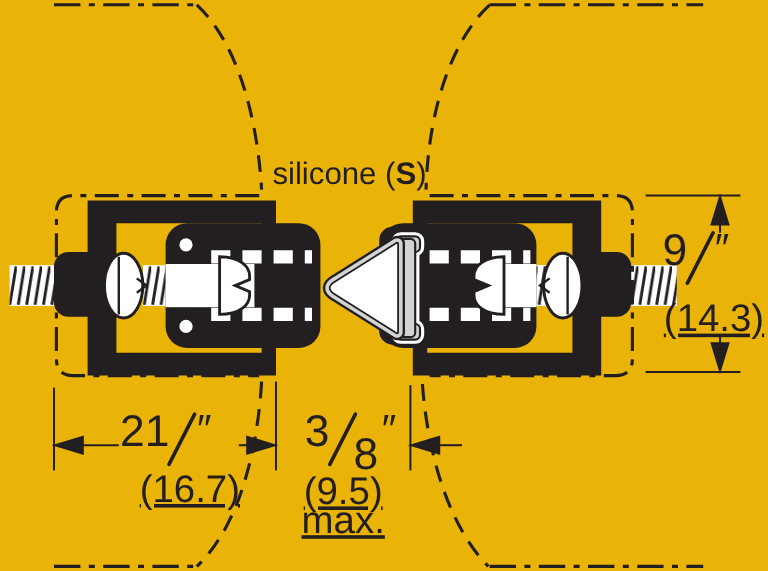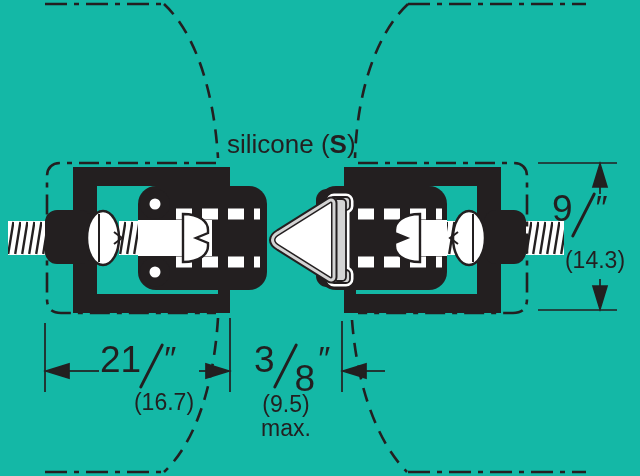--- a/index.html
+++ b/index.html
@@ -1,28 +1,28 @@
 <!DOCTYPE html>
 <html><head>
 <meta charset="utf-8">
 <style>
   html,body{margin:0;padding:0;background:#ffffff;}
-  #stage{position:relative;width:640px;height:476px;background:#14b8a6;overflow:hidden;
+  #stage{position:relative;width:640px;height:476px;background:#eab308;overflow:hidden;
          font-family:"Liberation Sans",sans-serif;color:#231f20;}
   #drawing{position:absolute;left:0;top:0;}
   .txt{position:absolute;color:#231f20;white-space:nowrap;}
   .label{font-size:26px;letter-spacing:0px;}
   .label b{font-weight:bold;}
   .frac{display:inline-flex;align-items:flex-start;}
   .fnum{font-size:37px;line-height:1;}
   .fden{font-size:37px;line-height:1;margin-top:19px;}
   .funit{font-size:34px;line-height:1;margin-left:3px;letter-spacing:-3px;}
   .fsl{width:3px;height:50px;background:#231f20;transform:rotate(27deg);
        transform-origin:50% 50%;margin:0 8px 0 9px;border-radius:2px;}
-  .metric{font-size:23px;text-align:center;}
+  .metric{font-size:32px;text-align:center;text-decoration:underline;}
 </style>
 </head>
 <body>
 
 <div id="stage">
 
 <svg id="drawing" width="640" height="476" viewBox="0 0 640 476">
 
   <defs>
     <pattern id="threadPat" width="7" height="34" patternUnits="userSpaceOnUse" patternTransform="translate(0,221)">
@@ -150,21 +150,21 @@
     <span class="fsl"></span>
     <span class="funit">″</span>
   </div>
   <div class="txt metric" style="left:553px;top:247px;width:84px;">(14.3)</div>
 
   <div class="txt frac" style="left:100px;top:341px;">
     <span class="fnum">21</span>
     <span class="fsl"></span>
     <span class="funit">″</span>
   </div>
-  <div class="txt metric" style="left:112px;top:389px;width:104px;">(16.7)</div>
+  <div class="txt metric" style="left:96px;top:389px;width:104px;text-align:right;">(16.7)</div>
 
   <div class="txt frac" style="left:254px;top:341px;">
     <span class="fnum">3</span>
     <span class="fsl"></span>
     <span class="fden">8</span>
     <span class="funit">″</span>
   </div>
   <div class="txt metric" style="left:240px;top:391px;width:92px;">(9.5)</div>
   <div class="txt metric" style="left:240px;top:415px;width:92px;">max.</div>
 

